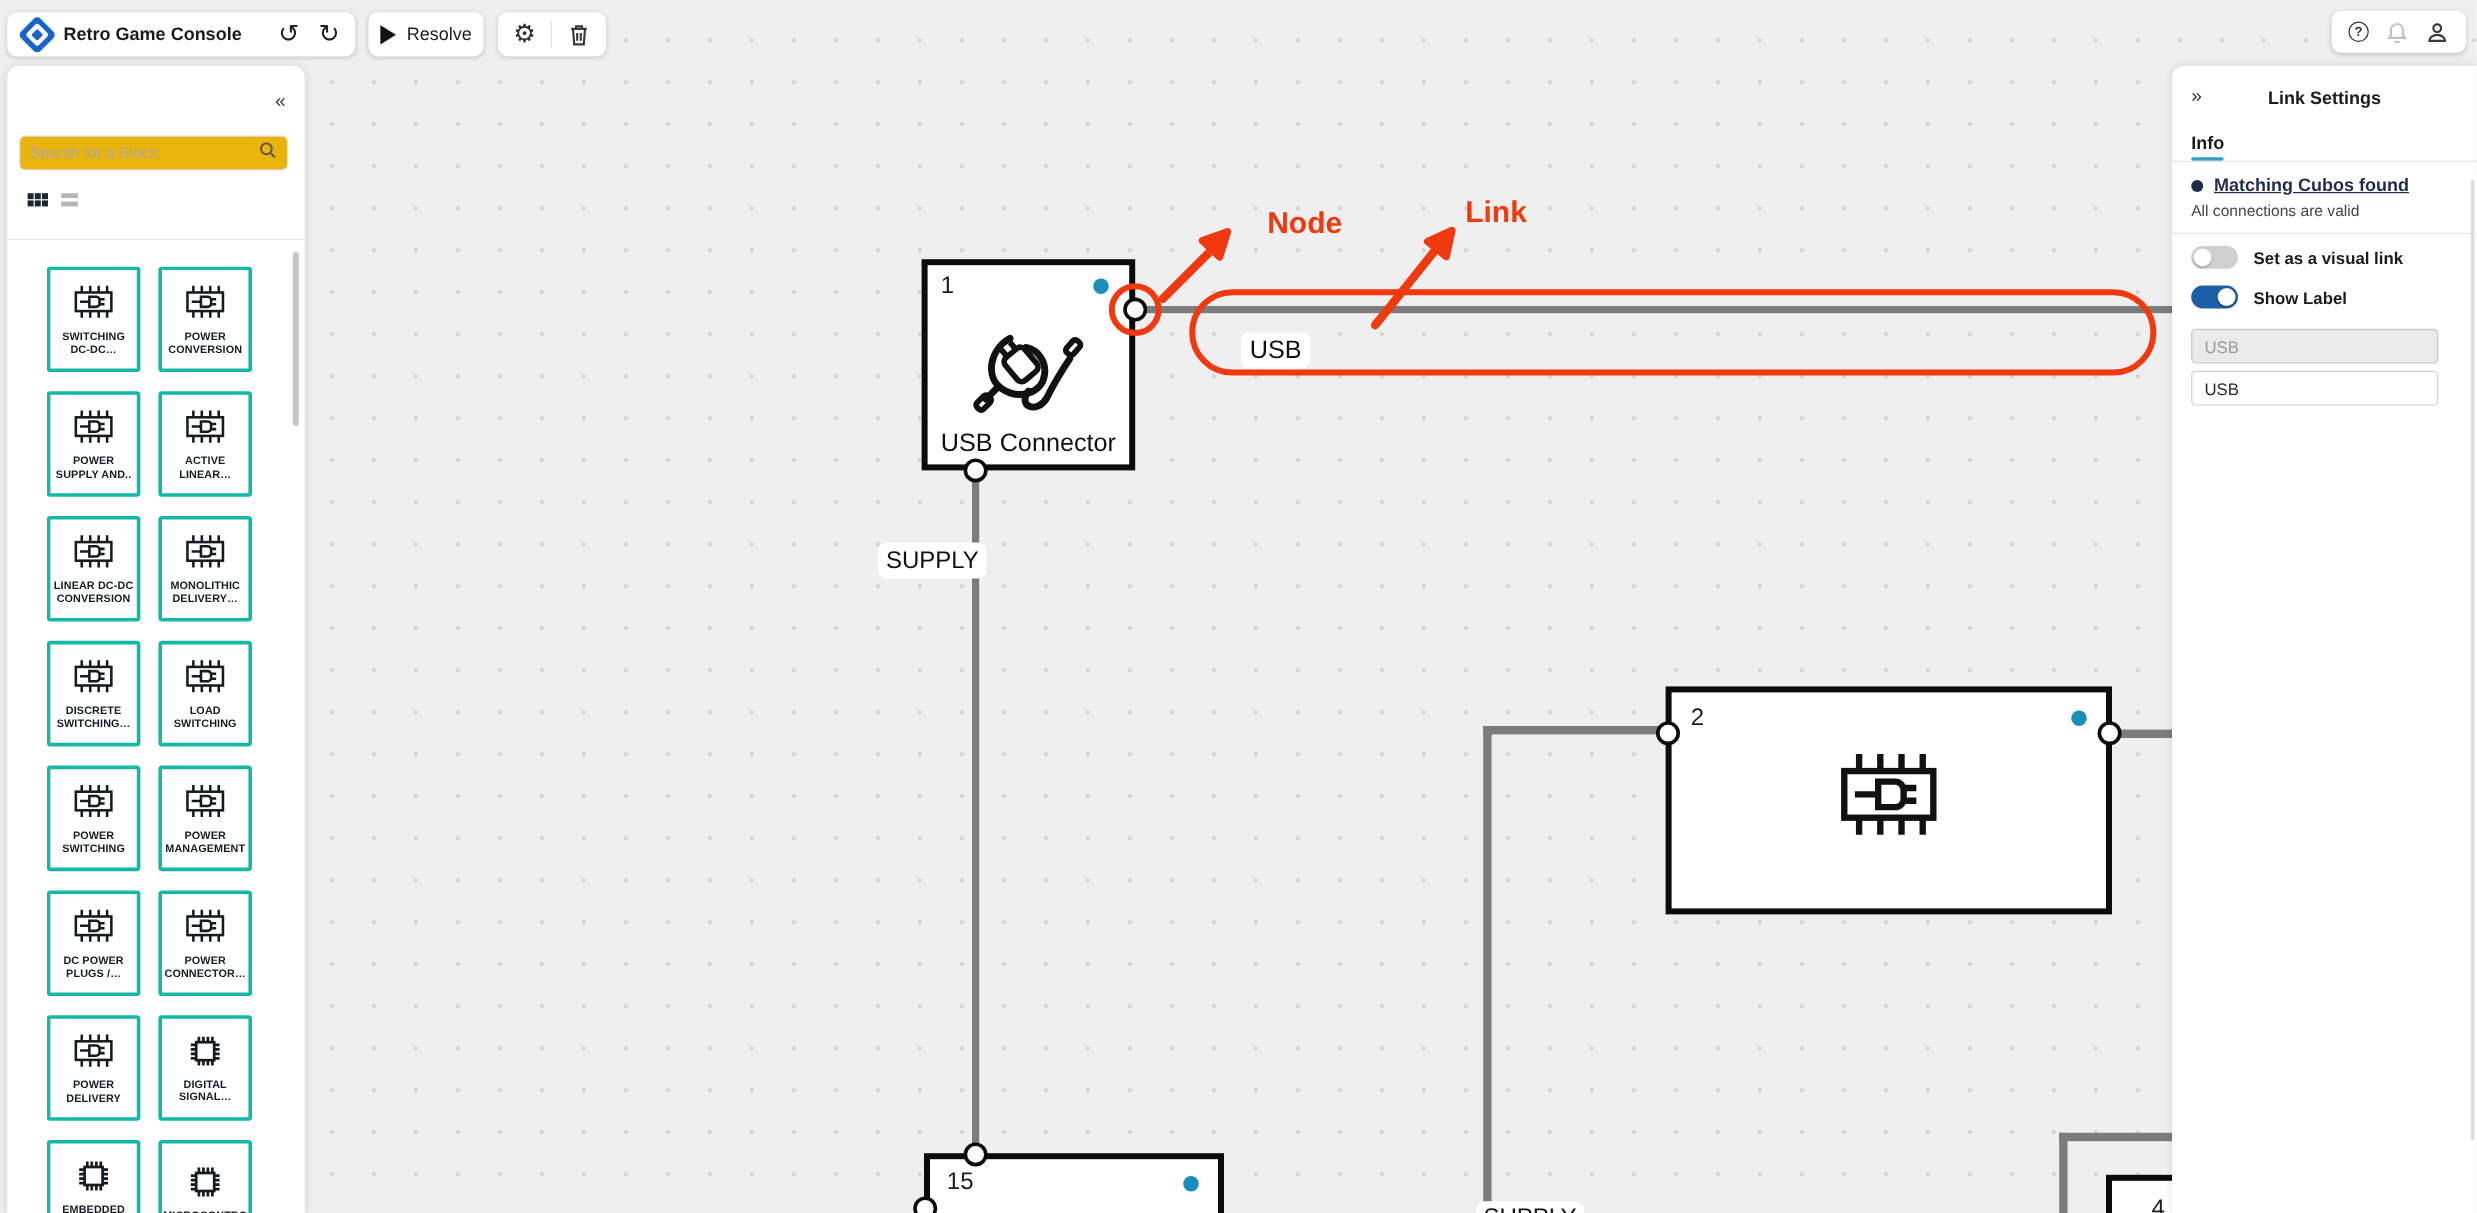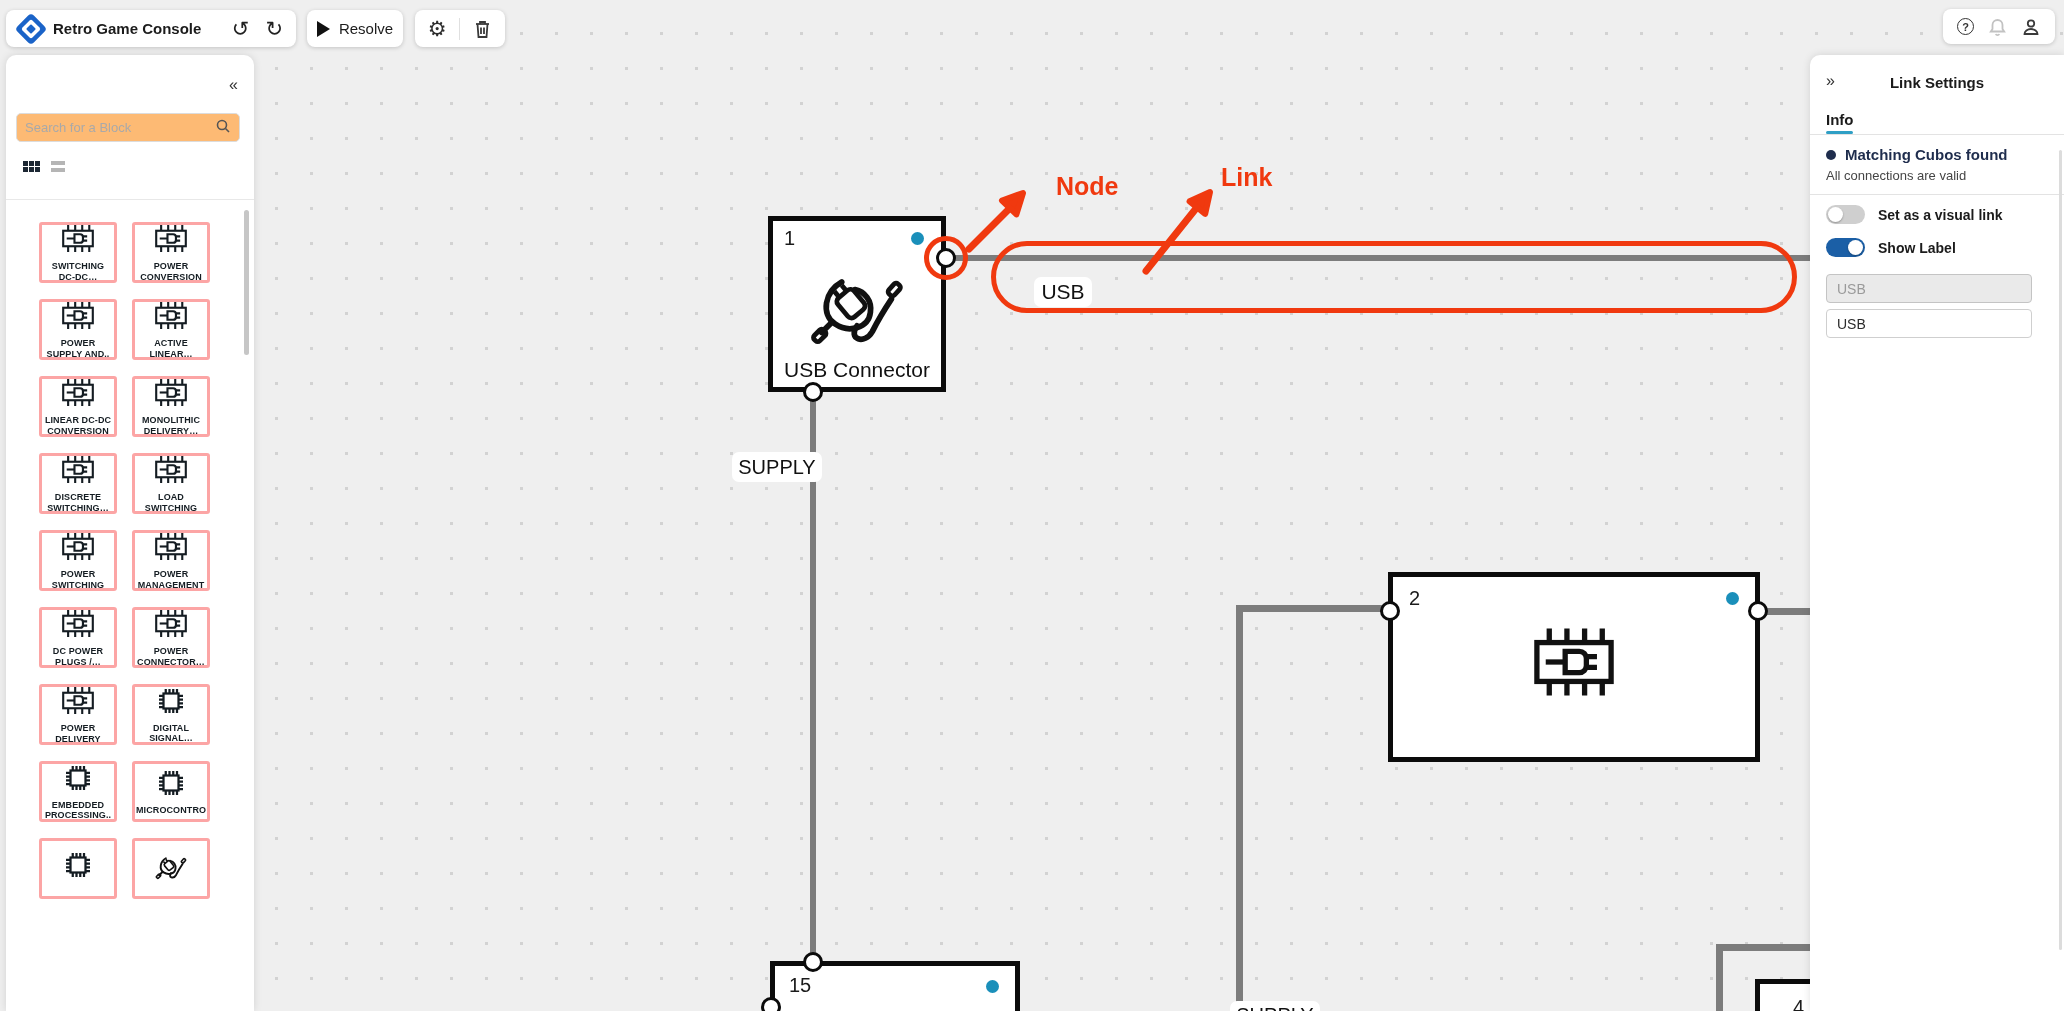--- a/index.html
+++ b/index.html
@@ -32,48 +32,48 @@
   .card-account { left:1943px; top:9px; width:112px; height:35px; justify-content:space-evenly; }
   .icon-btn { display:flex; align-items:center; justify-content:center; cursor:pointer; }
   .help-circle { width:17px; height:17px; border:1.8px solid #333; border-radius:50%;
                  font-size:11px; font-weight:bold; color:#333; display:flex; align-items:center; justify-content:center; }
   
   .sidebar { position:absolute; left:6px; top:55px; width:248px; bottom:0; background:#fff;
              border-radius:10px 10px 0 0; box-shadow:0 0 8px rgba(0,0,0,.12); z-index:35; overflow:hidden; }
   .lib-title { text-align:center; font-size:15px; font-weight:bold; padding-top:21px; }
   .collapse-left { position:absolute; right:16px; top:21px; font-size:16px; color:#333; cursor:pointer; }
   .search-wrap { position:absolute; left:10px; top:58px; width:224px; height:29px;
-                 border:1px solid #dcdcdc; border-radius:5px; background:#fdba74; display:flex; align-items:center; }
+                 border:1px solid #dcdcdc; border-radius:5px; background:#eab308; display:flex; align-items:center; }
   .search-input { border:none; outline:none; flex:1; font-size:13px; padding:0 8px; color:#333; background:transparent; }
   .search-input::placeholder { color:#a9a9a9; }
   .search-glyph { margin-right:8px; }
   .view-toggles { position:absolute; left:17px; top:106px; display:flex; gap:11px; align-items:center; }
   .grid-icon { display:grid; grid-template-columns:repeat(3,4.5px); grid-auto-rows:4.5px; gap:1.5px; cursor:pointer; }
   .grid-icon i { background:#1c2733; }
   .list-icon { display:flex; flex-direction:column; gap:3px; cursor:pointer; }
   .list-icon i { width:14px; height:4px; background:#b5b5b5; }
   .lib-divider { position:absolute; left:0; right:0; top:144px; height:1px; background:#e8e8e8; }
   .lib-grid { position:absolute; left:33px; top:167px; right:0; bottom:0; display:grid;
               grid-template-columns:78px 78px; column-gap:15px; row-gap:16px; align-content:start; overflow:hidden; }
-  .lib-item { width:78px; height:61px; border:3px solid #fca5a5; border-radius:3px; background:#fff;
+  .lib-item { width:78px; height:88px; border:3px solid #14b8a6; border-radius:3px; background:#fff;
               display:flex; flex-direction:column; align-items:center; justify-content:center; gap:3px; cursor:pointer; }
   .lib-item .label { font-size:9px; line-height:10.5px; font-weight:bold; text-align:center;
                      color:#141c22; width:70px; letter-spacing:.1px; }
   .lib-scrollbar { position:absolute; right:5px; top:155px; width:5px; height:145px; background:#c6c6c6; border-radius:3px; cursor:pointer; }
   
   .panel { position:absolute; left:1810px; top:55px; right:0; bottom:0; background:#fff;
            border-radius:10px 0 0 0; box-shadow:0 0 8px rgba(0,0,0,.12); z-index:35; }
   .panel-collapse { position:absolute; left:16px; top:17px; font-size:16px; color:#333; cursor:pointer; }
   .panel-title { text-align:center; font-size:15px; font-weight:bold; padding-top:19px; }
   .tab-info { position:absolute; left:16px; top:56px; font-size:15px; font-weight:bold; cursor:pointer; }
   .tab-underline { position:absolute; left:16px; top:76px; width:27px; height:3px; background:#2f9fc5; border-radius:2px; }
   .panel-div1 { position:absolute; left:0; right:0; top:79px; height:1px; background:#e3e3e3; }
   .status-row { position:absolute; left:16px; top:91px; display:flex; align-items:center; gap:9px; }
   .status-dot { width:10px; height:10px; border-radius:50%; background:#1f2d4d; }
-  .status-title { font-size:15px; font-weight:bold; color:#1f2d4d; }
+  .status-title { font-size:15px; font-weight:bold; color:#1f2d4d;text-decoration:underline; }
   .status-sub { position:absolute; left:16px; top:113px; font-size:13px; color:#454545; }
   .panel-div2 { position:absolute; left:0; right:0; top:139px; height:1px; background:#e3e3e3; }
   .toggle-row { position:absolute; left:16px; display:flex; align-items:center; gap:13px; }
   .toggle { width:39px; height:19px; border-radius:10px; position:relative; cursor:pointer; flex:0 0 auto; }
   .toggle.off { background:#cfcfcf; }
   .toggle.on  { background:#1b5fa6; }
   .toggle .knob { position:absolute; top:2px; width:15px; height:15px; background:#fff; border-radius:50%;
                   box-shadow:0 1px 2px rgba(0,0,0,.3); }
   .toggle.off .knob { left:2px; } .toggle.on .knob { right:2px; }
   .toggle-label { font-size:14px; font-weight:bold; }

